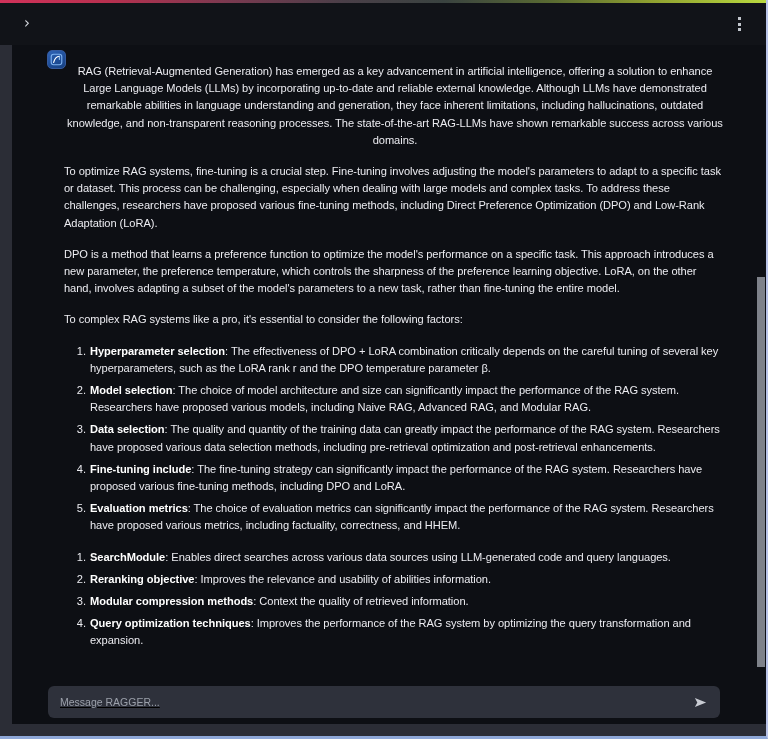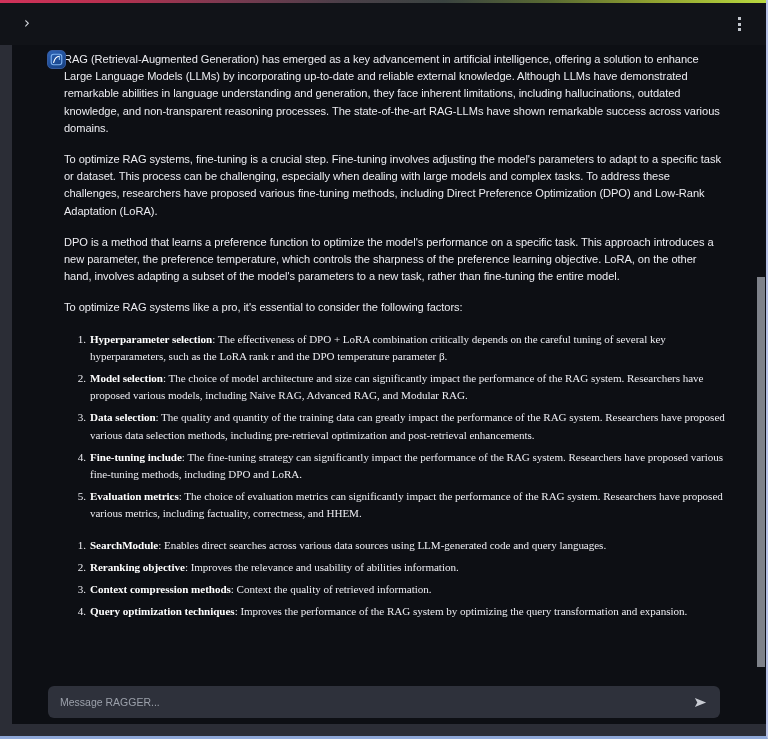--- a/index.html
+++ b/index.html
@@ -140,33 +140,32 @@
   .msg-body {
     color: #ececf1;
     font-size: 11.1px;
     line-height: 17.2px;
     letter-spacing: -0.05px;
   }
 
   .msg-body p {
     margin: 0 0 14px 0;
   }
-  .msg-body p:first-child { margin-top: 0; }
+  .msg-body p:first-child { margin-top: 12px; text-align: center; }
 
   ol.num-list {
     margin: 0 0 14px 0;
     padding-left: 26px;
     list-style: none;
     counter-reset: li;
   }
   ol.num-list > li {
     counter-increment: li;
     position: relative;
     margin-bottom: 5px;
-    font-family: Liberation Serif, serif;
   }
   ol.num-list > li::before {
     content: counter(li) ".";
     position: absolute;
     left: -22px;
     width: 18px;
     text-align: right;
     color: #ececf1;
   }
   ol.num-list > li:last-child { margin-bottom: 0; }
@@ -185,20 +184,21 @@
 
   .composer {
     position: relative;
     width: 100%;
     height: 32px;
     background: #2e313b;
     border-radius: 6px;
     display: flex;
     align-items: center;
     padding: 0 20px 0 12px;
+    text-decoration: underline;
   }
 
   .composer input {
     width: 100%;
     background: transparent;
     border: none;
     outline: none;
     color: #e6e8ec;
     font-size: 10.5px;
     font-family: "Liberation Sans", sans-serif;
@@ -285,35 +285,35 @@
     </svg>
   </div>
 
   <div class="content-scroll">
     <div class="message">
       <div class="msg-body">
 
         <p>RAG (Retrieval-Augmented Generation) has emerged as a key advancement in artificial intelligence, offering a solution to enhance Large Language Models (LLMs) by incorporating up-to-date and reliable external knowledge. Although LLMs have demonstrated remarkable abilities in language understanding and generation, they face inherent limitations, including hallucinations, outdated knowledge, and non-transparent reasoning processes. The state-of-the-art RAG-LLMs have shown remarkable success across various domains.</p>
         <p>To optimize RAG systems, fine-tuning is a crucial step. Fine-tuning involves adjusting the model's parameters to adapt to a specific task or dataset. This process can be challenging, especially when dealing with large models and complex tasks. To address these challenges, researchers have proposed various fine-tuning methods, including Direct Preference Optimization (DPO) and Low-Rank Adaptation (LoRA).</p>
         <p>DPO is a method that learns a preference function to optimize the model's performance on a specific task. This approach introduces a new parameter, the preference temperature, which controls the sharpness of the preference learning objective. LoRA, on the other hand, involves adapting a subset of the model's parameters to a new task, rather than fine-tuning the entire model.</p>
-        <p>To optimize RAG systems like a pro, it's essential to consider the following factors:</p>
+        <p>To complex RAG systems like a pro, it's essential to consider the following factors:</p>
 
         <ol class="num-list">
           <li><span class="b">Hyperparameter selection</span><span>: The effectiveness of DPO + LoRA combination critically depends on the careful tuning of several key hyperparameters, such as the LoRA rank r and the DPO temperature parameter β.</span></li>
           <li><span class="b">Model selection</span><span>: The choice of model architecture and size can significantly impact the performance of the RAG system. Researchers have proposed various models, including Naive RAG, Advanced RAG, and Modular RAG.</span></li>
           <li><span class="b">Data selection</span><span>: The quality and quantity of the training data can greatly impact the performance of the RAG system. Researchers have proposed various data selection methods, including pre-retrieval optimization and post-retrieval enhancements.</span></li>
           <li><span class="b">Fine-tuning include</span><span>: The fine-tuning strategy can significantly impact the performance of the RAG system. Researchers have proposed various fine-tuning methods, including DPO and LoRA.</span></li>
           <li><span class="b">Evaluation metrics</span><span>: The choice of evaluation metrics can significantly impact the performance of the RAG system. Researchers have proposed various metrics, including factuality, correctness, and HHEM.</span></li>
         </ol>
 
 
         <ol class="num-list">
           <li><span class="b">SearchModule</span><span>: Enables direct searches across various data sources using LLM-generated code and query languages.</span></li>
           <li><span class="b">Reranking objective</span><span>: Improves the relevance and usability of abilities information.</span></li>
-          <li><span class="b">Context compression methods</span><span>: Context the quality of retrieved information.</span></li>
+          <li><span class="b">Modular compression methods</span><span>: Context the quality of retrieved information.</span></li>
           <li><span class="b">Query optimization techniques</span><span>: Improves the performance of the RAG system by optimizing the query transformation and expansion.</span></li>
         </ol>
 
       </div>
 
     </div>
   </div>
 
   <div class="scrollbar-track"></div>
   <div class="scrollbar-thumb"></div>

